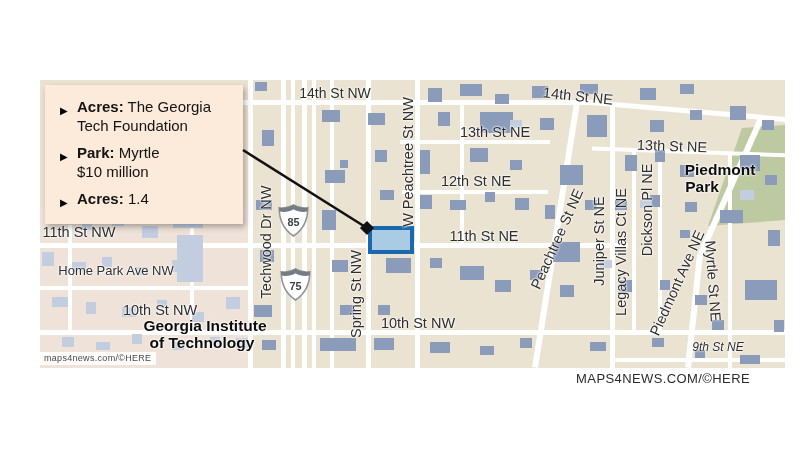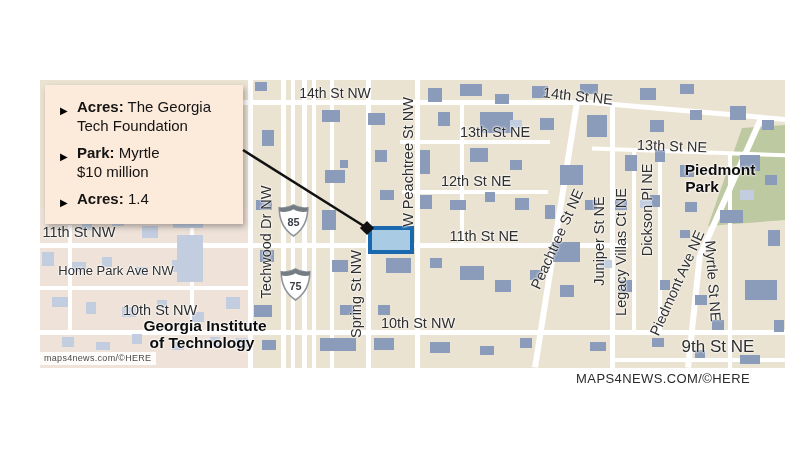--- a/index.html
+++ b/index.html
@@ -200,21 +200,21 @@
       <div class="lbl" style="left: 295px; top: 13px; font-size: 14px; transform: translate(-50%, -50%) rotate(0deg);">14th St NW</div>
       <div class="lbl" style="left: 538px; top: 16px; font-size: 14.5px; transform: translate(-50%, -50%) rotate(6deg);">14th St NE</div>
       <div class="lbl" style="left: 455px; top: 52px; font-size: 14.5px; transform: translate(-50%, -50%) rotate(0deg);">13th St NE</div>
       <div class="lbl" style="left: 632px; top: 66px; font-size: 14.5px; transform: translate(-50%, -50%) rotate(2deg);">13th St NE</div>
       <div class="lbl" style="left: 436px; top: 101px; font-size: 14.5px; transform: translate(-50%, -50%) rotate(0deg);">12th St NE</div>
       <div class="lbl" style="left: 444px; top: 156px; font-size: 14.5px; transform: translate(-50%, -50%) rotate(0deg);">11th St NE</div>
       <div class="lbl" style="left: 39px; top: 152px; font-size: 14.5px; transform: translate(-50%, -50%) rotate(0deg);">11th St NW</div>
       <div class="lbl" style="left: 76px; top: 190px; font-size: 13px; transform: translate(-50%, -50%) rotate(0deg);">Home Park Ave NW</div>
       <div class="lbl" style="left: 120px; top: 230px; font-size: 14.5px; transform: translate(-50%, -50%) rotate(0deg);">10th St NW</div>
       <div class="lbl" style="left: 378px; top: 243px; font-size: 14.5px; transform: translate(-50%, -50%) rotate(0deg);">10th St NW</div>
-      <div class="lbl" style="left: 678px; top: 267px; font-size: 17px; transform: translate(-50%, -50%) rotate(0deg);">9th St NE</div>
+      <div class="lbl" style="left: 678px; top: 267px; font-size: 12px; transform: translate(-50%, -50%) rotate(0deg); font-style: italic;">9th St NE</div>
       <div class="lbl bold" style="left: 165px; top: 246px; font-size: 15.5px; transform: translate(-50%, -50%) rotate(0deg);">Georgia Institute</div>
       <div class="lbl bold" style="left: 162px; top: 263px; font-size: 15.5px; transform: translate(-50%, -50%) rotate(0deg);">of Technology</div>
       <div class="lbl bold" style="left: 680px; top: 90px; font-size: 15.5px; transform: translate(-50%, -50%) rotate(0deg);">Piedmont</div>
       <div class="lbl bold" style="left: 662px; top: 107px; font-size: 15.5px; transform: translate(-50%, -50%) rotate(0deg);">Park</div>
       <div class="lbl" style="left: 226px; top: 162px; font-size: 14.5px; transform: translate(-50%, -50%) rotate(-90deg);">Techwood Dr NW</div>
       <div class="lbl" style="left: 316px; top: 214px; font-size: 14.5px; transform: translate(-50%, -50%) rotate(-90deg);">Spring St NW</div>
       <div class="lbl" style="left: 368px; top: 82px; font-size: 14.5px; transform: translate(-50%, -50%) rotate(-90deg);">W Peachtree St NW</div>
       <div class="lbl" style="left: 517px; top: 159px; font-size: 14.5px; transform: translate(-50%, -50%) rotate(-66deg);">Peachtree St NE</div>
       <div class="lbl" style="left: 559px; top: 161px; font-size: 14.5px; transform: translate(-50%, -50%) rotate(-90deg);">Juniper St NE</div>
       <div class="lbl" style="left: 581px; top: 172px; font-size: 14.5px; transform: translate(-50%, -50%) rotate(-90deg);">Legacy Villas Ct NE</div>

